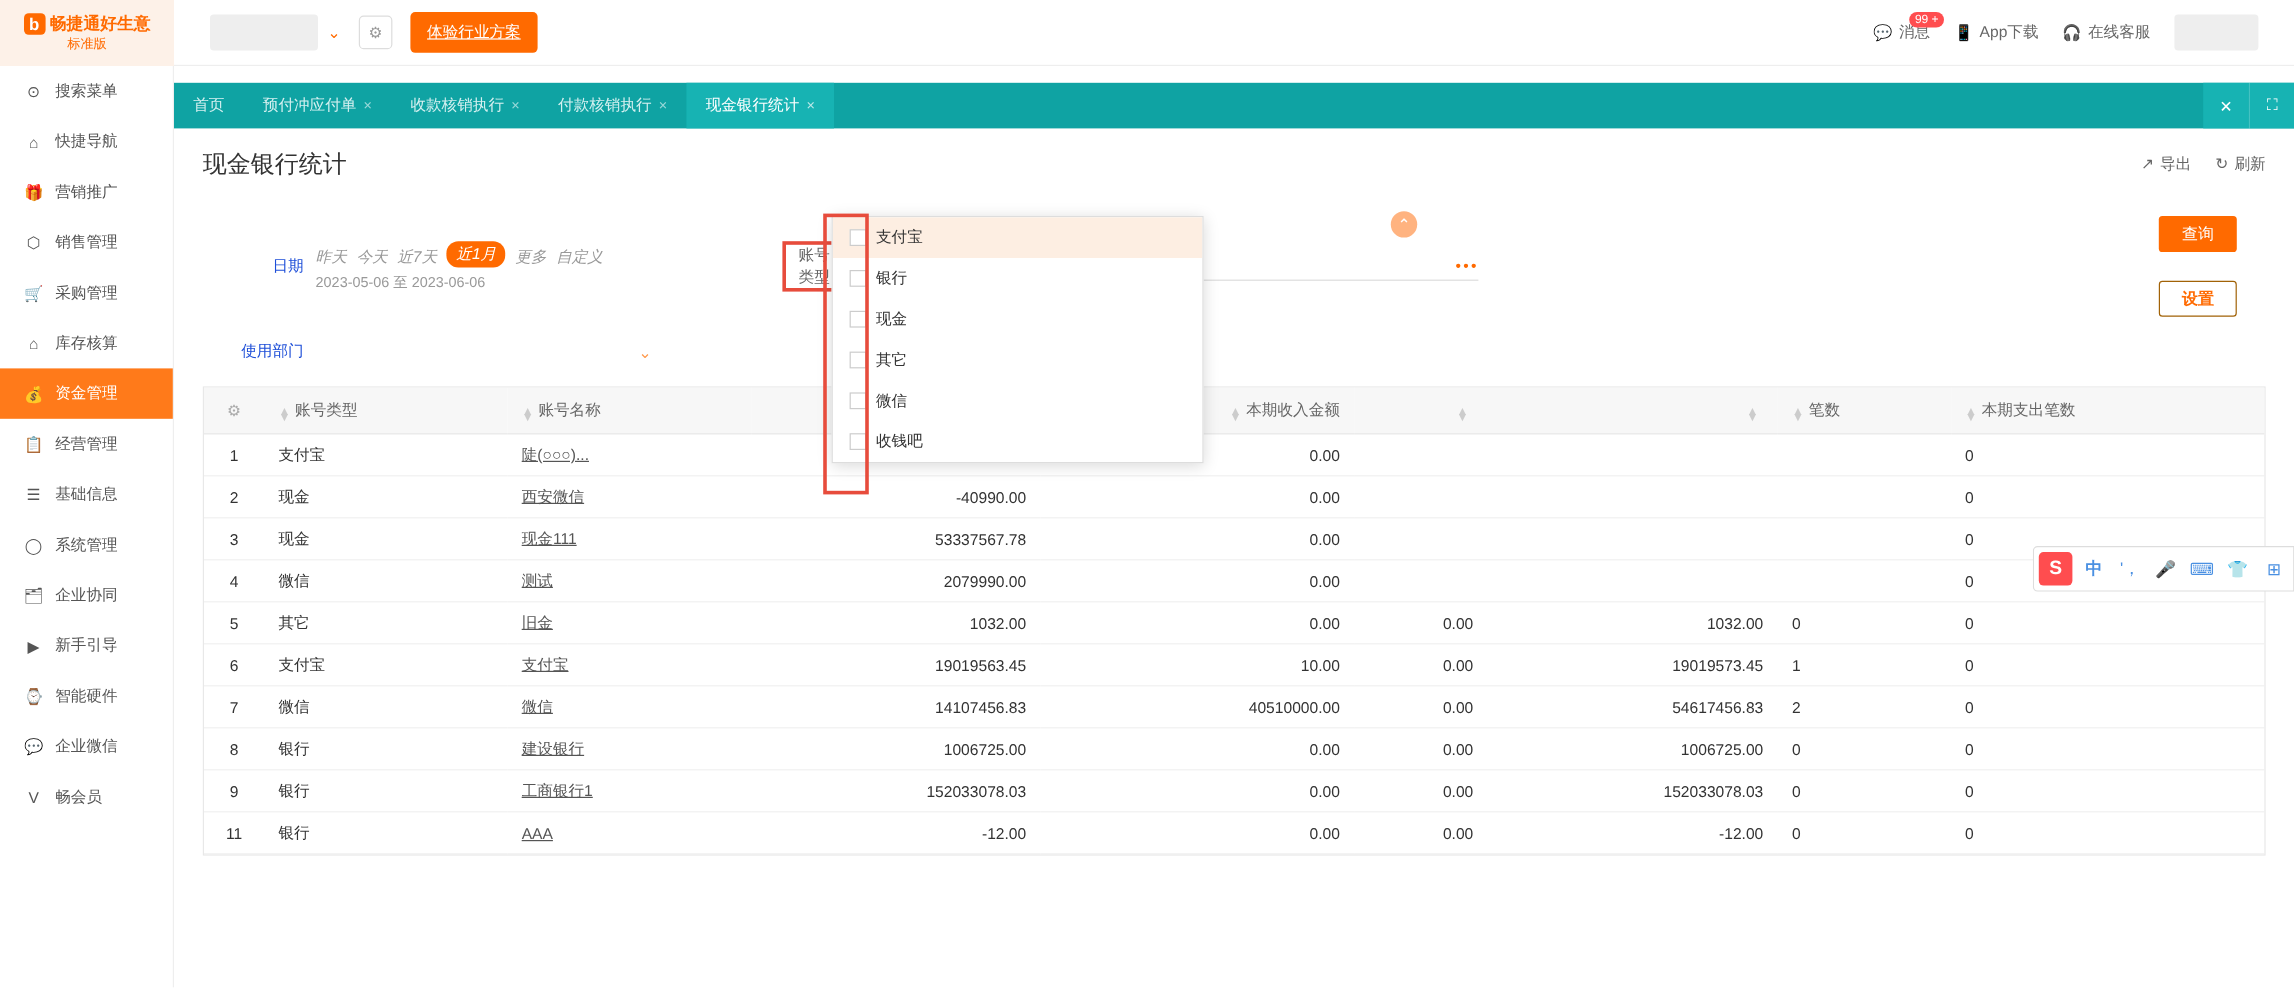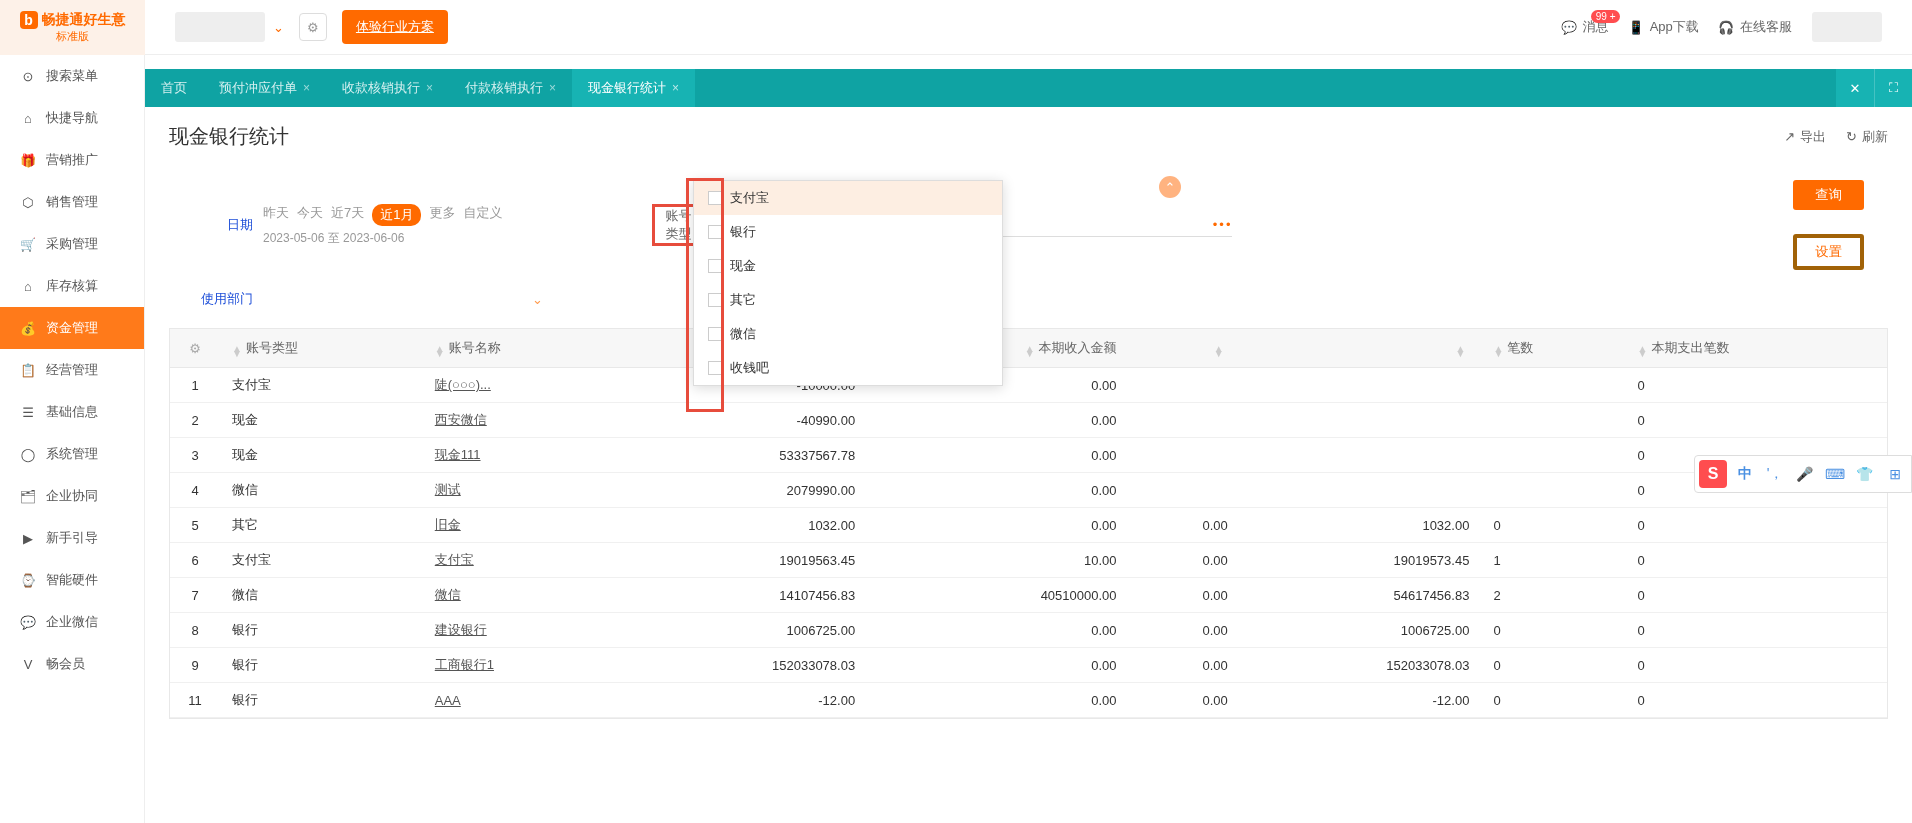--- a/index.html
+++ b/index.html
@@ -44,32 +44,32 @@
 .page-header { display: flex; align-items: center; padding: 16px 24px; }
 .page-title { font-size: 20px; font-weight: 500; }
 .page-actions { margin-left: auto; display: flex; gap: 20px; color: #666; }
 .page-action { display: flex; align-items: center; gap: 5px; cursor: pointer; }
 
 
 .filter-panel { margin: 0 24px; padding: 14px 24px 10px; display: flex; flex-wrap: wrap; gap: 20px 40px; position: relative; }
 .filter-group { display: flex; align-items: center; gap: 10px; }
 .filter-label { color: #1d4ed8; min-width: 60px; text-align: right; }
 .date-filters { display: flex; flex-direction: column; gap: 4px; }
-.date-pills { display: flex; gap: 8px; align-items: flex-start; }
+.date-pills { display: flex; gap: 8px; align-items: flex-end; font-style: italic; }
 .pill { color: #999; cursor: pointer; font-size: 13px; }
 .pill.active { background: #ff6a00; color: #fff; padding: 2px 8px; border-radius: 10px; }
 .date-range { color: #999; font-size: 12px; }
 .type-field { display: flex; align-items: center; border: 3px solid #e74c3c; padding: 6px 10px; width: 110px; height: 42px; }
 .type-field input { border: none; outline: none; width: 100%; font-size: 13px; }
 .acct-field { border-bottom: 1px solid #ddd; min-width: 300px; padding: 4px 0; display: flex; align-items: center; }
 .acct-field .dots { margin-left: auto; color: #ff6a00; letter-spacing: 2px; }
 .dept-dropdown { color: #ff9a4d; display: flex; align-items: center; gap: 6px; cursor: pointer; min-width: 280px; justify-content: flex-end; }
 .filter-right-btns { margin-left: auto; display: flex; flex-direction: column; gap: 24px; }
 .btn-query { background: #ff6a00; color: #fff; border: none; padding: 6px 18px; border-radius: 3px; cursor: pointer; }
-.btn-settings { background: #fff; color: #ff6a00; border: 4px solid #a16207; padding: 5px 18px; border-radius: 3px; cursor: pointer; }
+.btn-settings { background: #fff; color: #ff6a00; border: 1px solid #a16207; padding: 5px 18px; border-radius: 3px; cursor: pointer; font-weight: bold; }
 .collapse-btn { width: 22px; height: 22px; background: #ffb380; border-radius: 50%; display: flex; align-items: center; justify-content: center; color: #fff; cursor: pointer; position: absolute; left: 990px; top: 10px; }
 
 
 .type-dropdown { position: absolute; top: 180px; left: 693px; width: 310px; background: #fff; box-shadow: 0 2px 12px rgba(0,0,0,.15); border: 1px solid #ddd; z-index: 50; }
 .type-dropdown-inner { max-height: 230px; overflow-y: scroll; }
 .dd-item { display: flex; align-items: center; gap: 8px; padding: 8px 14px; cursor: pointer; }
 .dd-item:first-child { background: #fdeee2; }
 .dd-check { width: 14px; height: 14px; border: 1px solid #ccc; background: #fff; }
 .red-box-dd { position: absolute; top: 178px; left: 686px; width: 38px; height: 234px; border: 3px solid #e74c3c; z-index: 60; pointer-events: none; }
 

